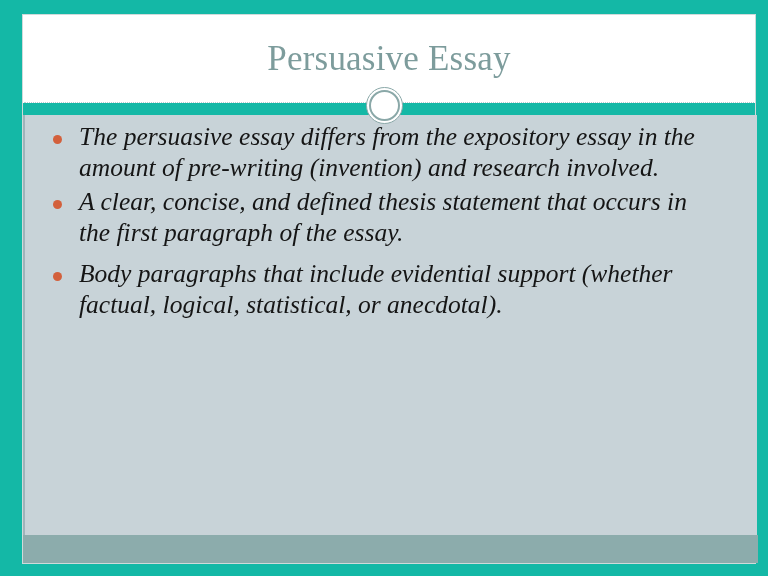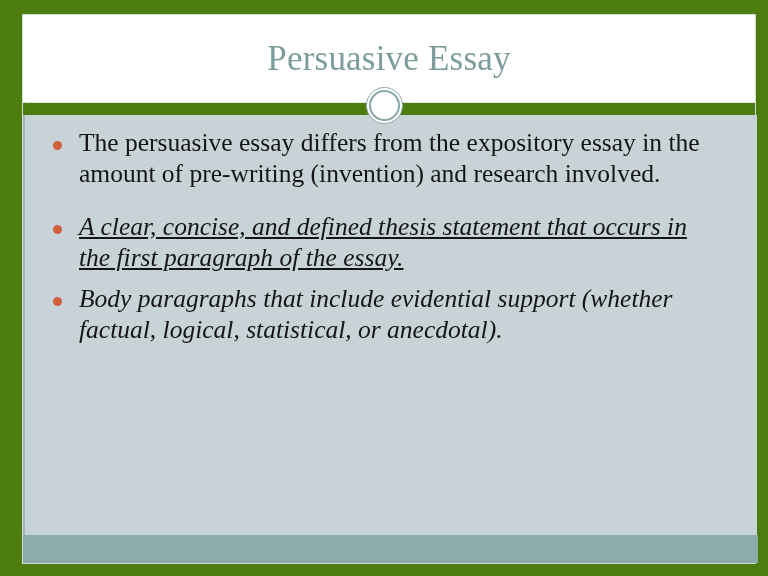--- a/index.html
+++ b/index.html
@@ -12,21 +12,21 @@
     height: 576px;
     background: #ffffff;
     font-family: "Liberation Serif", "DejaVu Serif", serif;
     overflow: hidden;
   }
 
   .slide {
     position: relative;
     width: 768px;
     height: 576px;
-    background: #4d7c0f;
+    background: #14b8a6;
     overflow: hidden;
   }
 
   
   .slide-frame {
     position: absolute;
     left: 22px;
     top: 14px;
     width: 734px;
     height: 550px;
@@ -148,22 +148,22 @@
     height: 9px;
     border-radius: 50%;
     background: #d3603c;
   }
 
   .bullet-text {
     display: block;
   }
 
   
-  .bullet-item.i0 { margin-top: 12px; }
-  .bullet-item.i1 { margin-top: 22px; text-decoration: underline; }
+  .bullet-item.i0 { margin-top: 6px; font-style: italic; }
+  .bullet-item.i1 { margin-top: 3px; }
   .bullet-item.i2 { margin-top: 10px; }
   .bullet-item.i3 { margin-top: 10px; }
   .bullet-item.i4 { margin-top: 10px; }
 </style>
 </head>
 <body>
 
 <div class="slide">
 
   <div class="slide-frame"></div>

